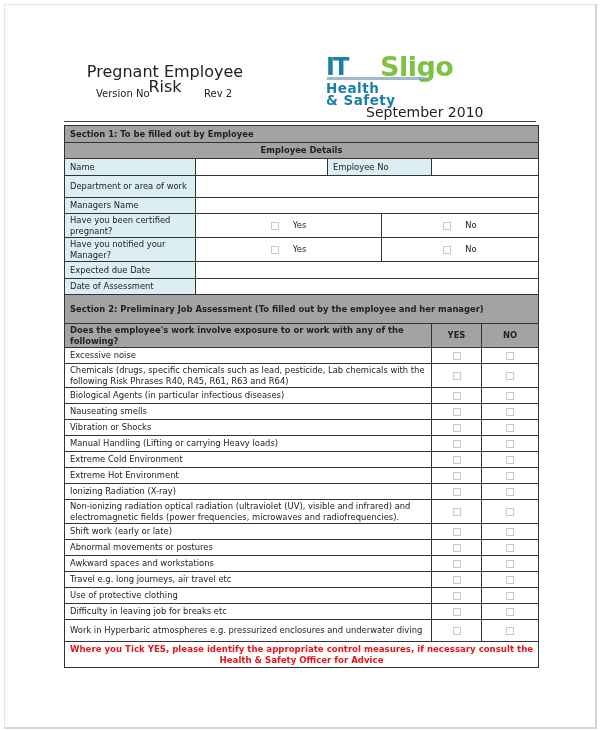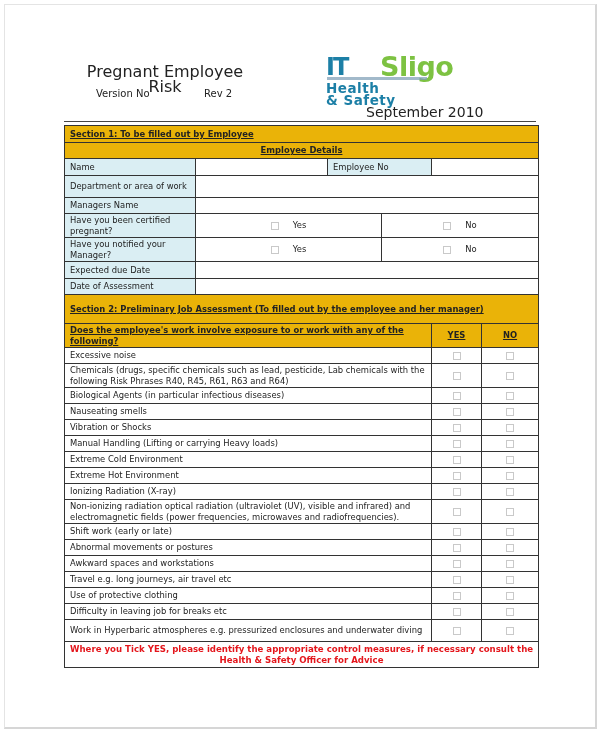--- a/index.html
+++ b/index.html
@@ -9,21 +9,21 @@
   .ver{position:absolute;top:88px;font-size:10px;color:#222;}
   .logo{position:absolute;left:326px;top:56px;width:210px;height:52px;}
   .logo .it{position:absolute;left:0;top:0;font:900 24px/22px "DejaVu Sans",sans-serif;color:#1c7fa6;letter-spacing:-2px;}
   .logo .sligo{position:absolute;left:54px;top:-1px;font:900 27px/24px "DejaVu Sans",sans-serif;color:#7dc242;letter-spacing:-0.5px;}
   .logo .sub{position:absolute;left:1px;top:21px;width:100px;height:3px;background:#7b9bb3;opacity:.7;}
   .logo .hs{position:absolute;left:0;top:26px;font:900 13.5px/12px "DejaVu Sans",sans-serif;color:#1c7fa6;letter-spacing:0.5px;}
   .date{position:absolute;left:366px;top:104px;font-size:14px;color:#222;}
   .rule{position:absolute;left:64px;top:121px;width:472px;height:1px;background:#444;}
   table{position:absolute;left:64px;top:125px;width:474px;border-collapse:collapse;font-size:8.4px;color:#222;table-layout:fixed;}
   td{border:1px solid #333;padding:1px 5px;line-height:10.5px;vertical-align:middle;}
-  .hd{background:#eab308;font-weight:bold;text-decoration:underline;}
+  .hd{background:#a3a3a3;font-weight:bold;}
   .lab{background:#daeef3;}
   .c{text-align:center;}
   .chk{display:inline-block;width:6px;height:6px;border:1px solid #c9c9c9;vertical-align:middle;}
   .warn{color:#e4161c;font-weight:bold;text-align:center;font-size:8.6px;line-height:10.5px;padding:2px 4px;}
   .yn{display:flex;justify-content:center;align-items:center;gap:14px;}
 </style>
 </head>
 <body>
 
 <div class="page"></div>

